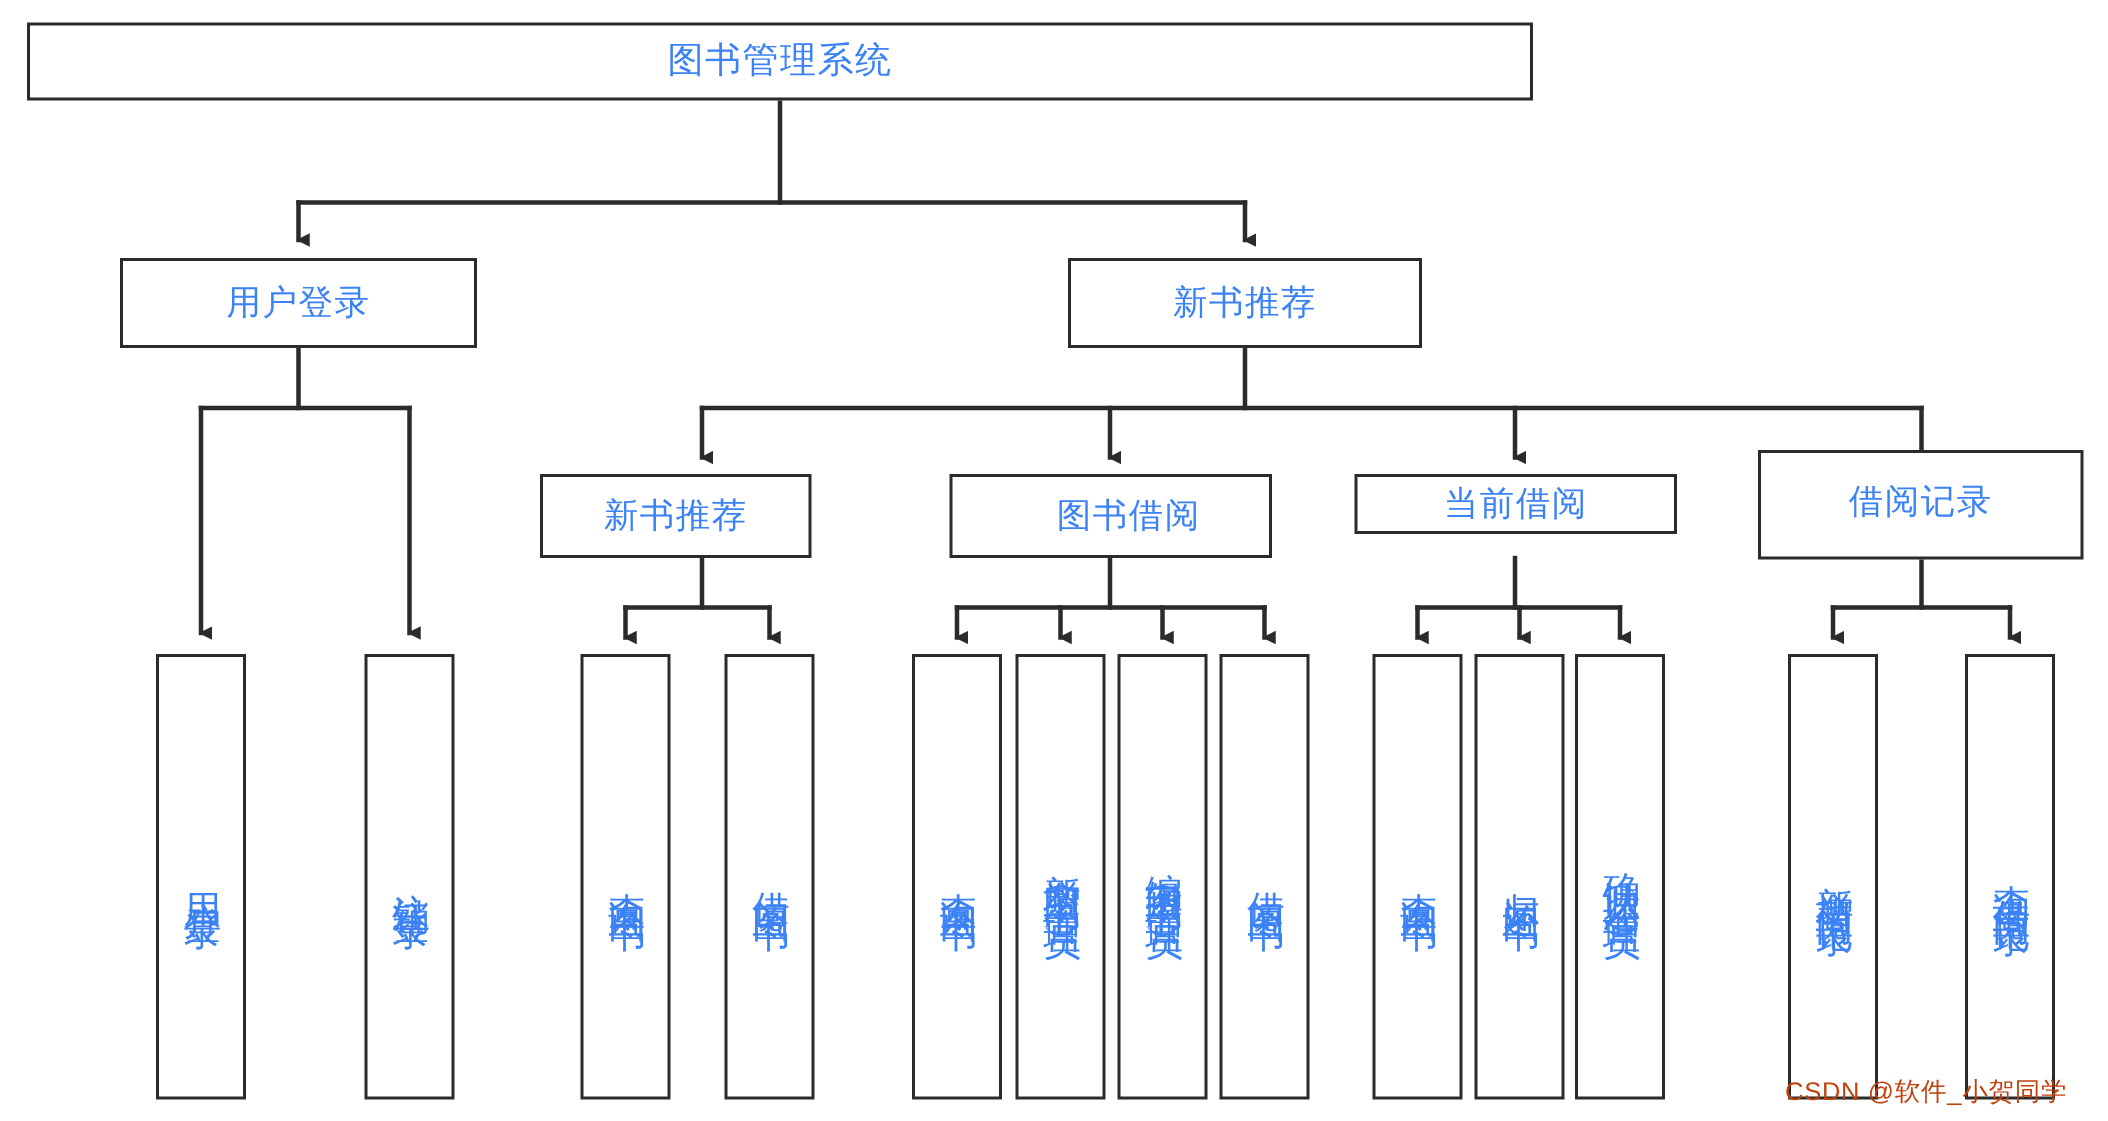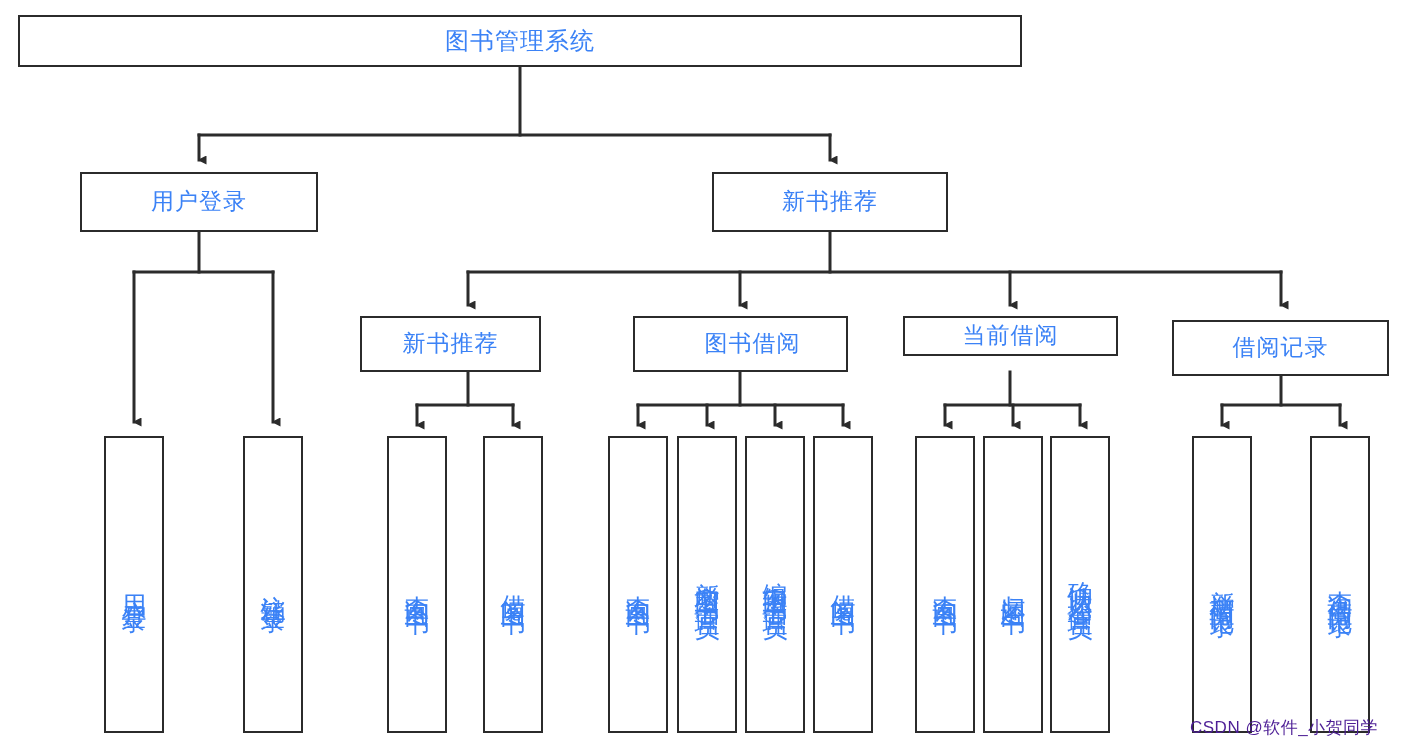--- a/index.html
+++ b/index.html
@@ -60,21 +60,21 @@
     writing-mode: vertical-rl;
     text-orientation: upright;
     font-size: 25px;
     letter-spacing: 5px;
     line-height: 1;
     max-height: 100%;
   }
   .watermark {
     position: absolute;
     font-size: 17px;
-    color: #4c1d95;
+    color: #c2410c;
     letter-spacing: 0.5px;
     white-space: nowrap;
     font-family: "Liberation Sans", "DejaVu Sans", sans-serif;
   }
 </style>
 </head>
 <body>
 
 <div id="canvas">
 
@@ -141,21 +141,21 @@
 
   <div class="node horiz" style="left:360px; top:316px; width:181px; height:56px;">
     <span class="label">新书推荐</span>
   </div>
   <div class="node horiz" style="left:633px; top:316px; width:215px; height:56px;padding-left:24px;">
     <span class="label">图书借阅</span>
   </div>
   <div class="node horiz" style="left:903px; top:316px; width:215px; height:40px;">
     <span class="label">当前借阅</span>
   </div>
-  <div class="node horiz" style="left:1172px; top:320px; width:217px; height:56px;">
+  <div class="node horiz" style="left:1172px; top:300px; width:217px; height:73px;font-family:Liberation Mono, monospace;">
     <span class="label">借阅记录</span>
   </div>
 
   <div class="node vert" style="left:104px; top:436px; width:60px; height:297px;">
     <span class="label">用户登录</span>
   </div>
   <div class="node vert" style="left:243px; top:436px; width:60px; height:297px;">
     <span class="label">注销登录</span>
   </div>
 

